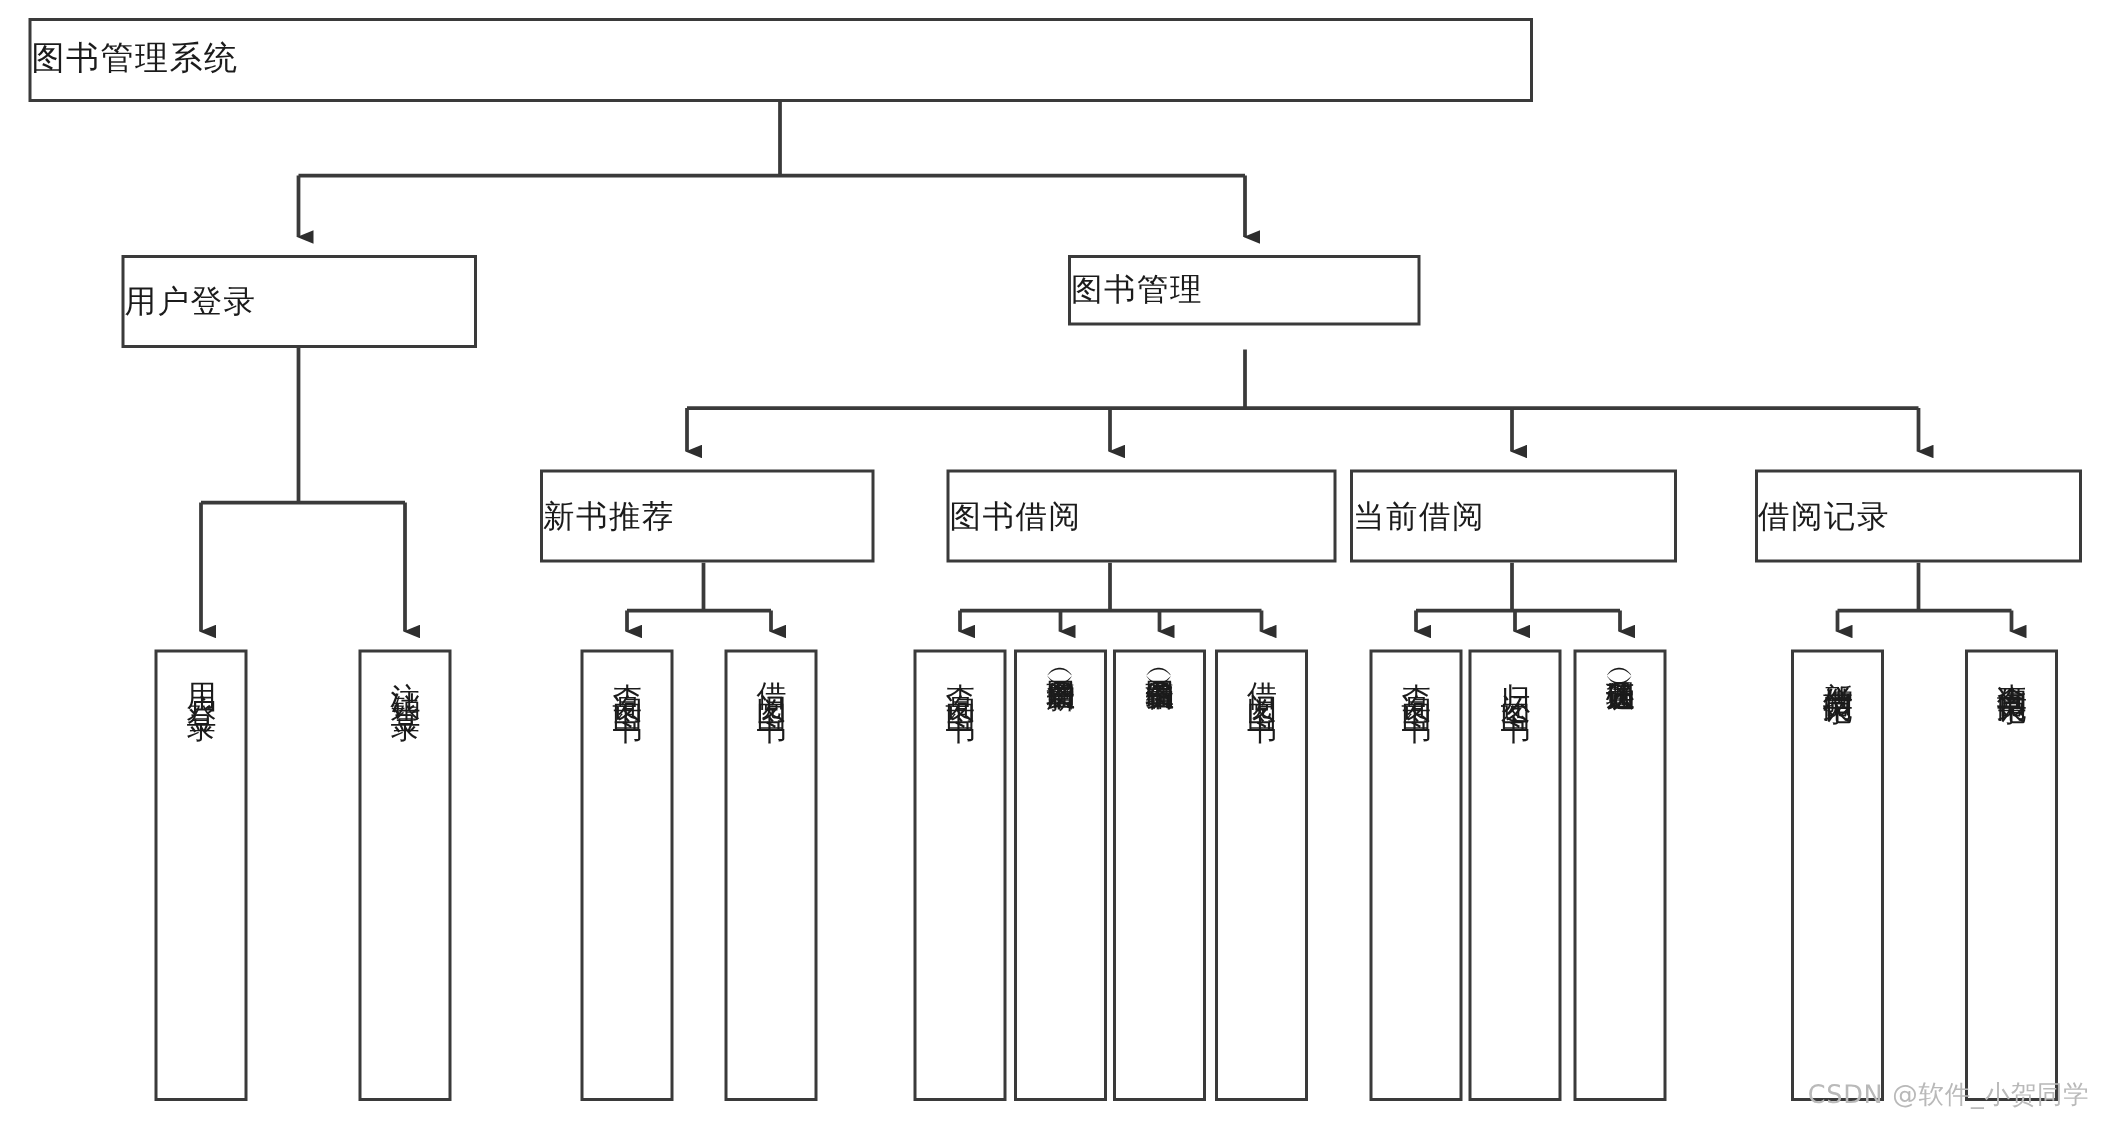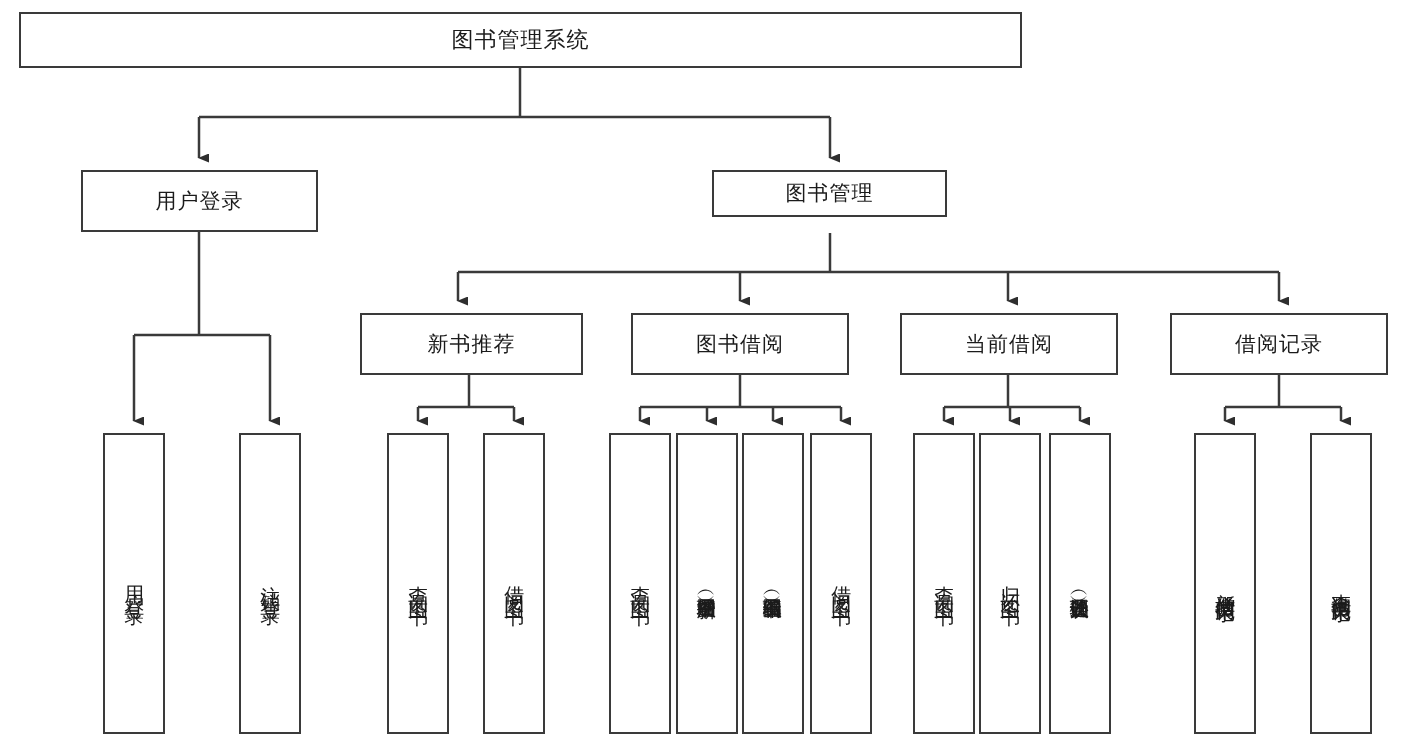--- a/index.html
+++ b/index.html
@@ -25,21 +25,21 @@
     height: 747px;
     pointer-events: none;
   }
   .node {
     position: absolute;
     box-sizing: border-box;
     background: #ffffff;
     border: 2px solid #3a3a3a;
     display: flex;
     align-items: center;
-    justify-content: center;
+    justify-content: flex-start;
     color: #1b1b1b;
     line-height: 1.18;
     text-align: center;
   }
   .node.horiz {
     font-size: 21px;
     letter-spacing: 1px;
   }
   .node.root {
     font-size: 22px;
@@ -130,21 +130,21 @@
   <div class="node horiz" style="left:81px; top:170px; width:237px; height:62px;">
     <span>用户登录</span>
   </div>
   <div class="node horiz" style="left:712px; top:170px; width:235px; height:47px;">
     <span>图书管理</span>
   </div>
 
   <div class="node horiz" style="left:360px; top:313px; width:223px; height:62px;">
     <span>新书推荐</span>
   </div>
-  <div class="node horiz" style="left:631px; top:313px; width:218px; height:62px;">
+  <div class="node horiz" style="left:631px; top:313px; width:260px; height:62px;">
     <span>图书借阅</span>
   </div>
   <div class="node horiz" style="left:900px; top:313px; width:218px; height:62px;">
     <span>当前借阅</span>
   </div>
   <div class="node horiz" style="left:1170px; top:313px; width:218px; height:62px;">
     <span>借阅记录</span>
   </div>
 
   <div class="node vert" style="left:103px; top:433px; width:62px; height:301px;">
@@ -184,14 +184,15 @@
     <span>确认归还（管理员）</span>
   </div>
 
   <div class="node vert tight" style="left:1194px; top:433px; width:62px; height:301px;">
     <span>新增借阅记录</span>
   </div>
   <div class="node vert tight" style="left:1310px; top:433px; width:62px; height:301px;">
     <span>查询借阅记录</span>
   </div>
 
+  <div class="watermark">CSDN @软件_小贺同学</div>
 
 </div>
 
 </body></html>

